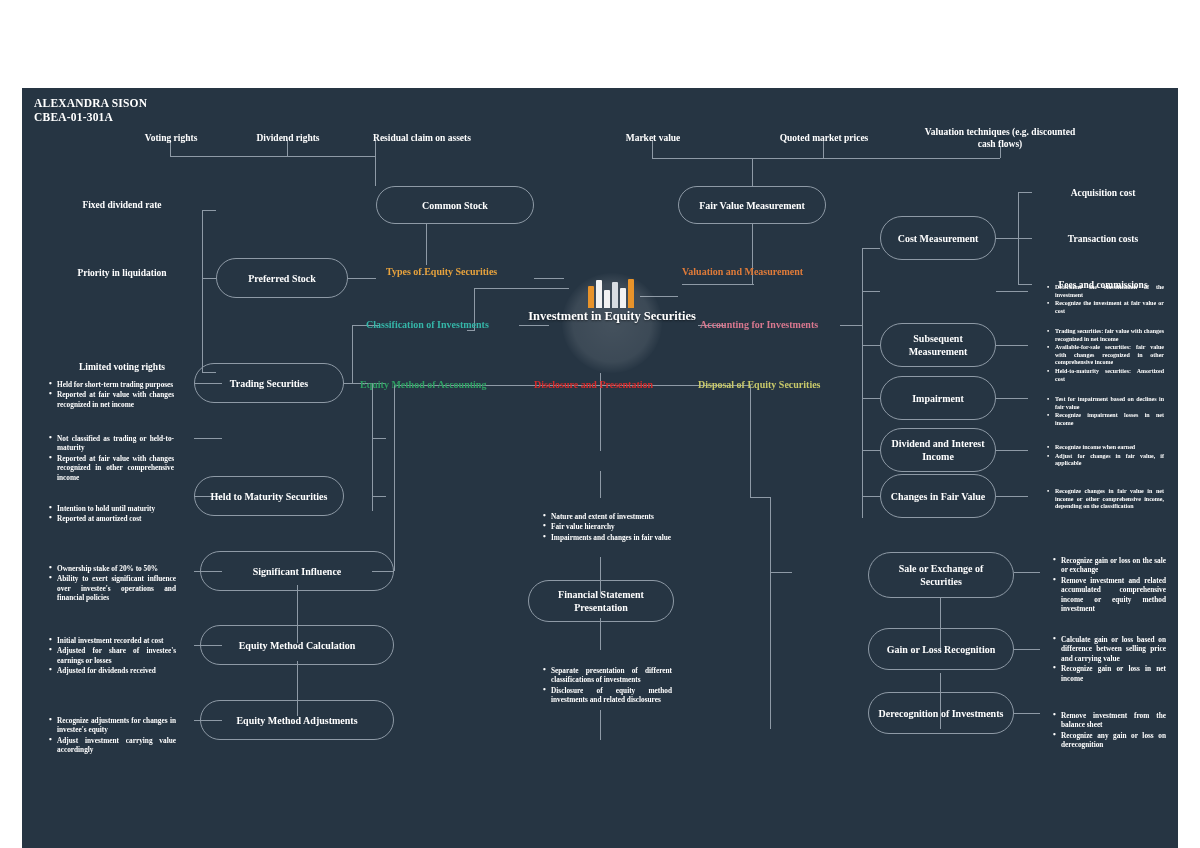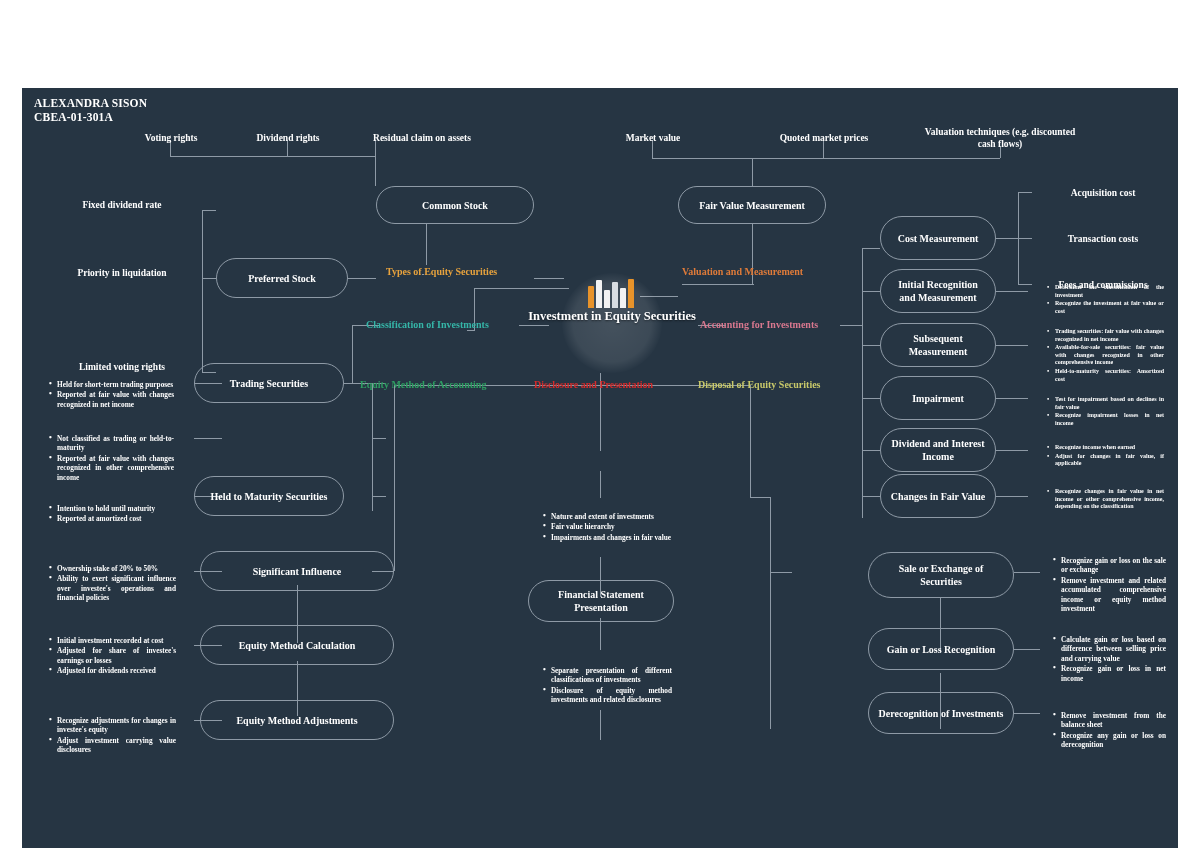--- a/index.html
+++ b/index.html
@@ -175,21 +175,20 @@
 
   <div class="t c" style="left:1006px;top:99px;width:150px;">Acquisition cost</div>
   <div class="t c" style="left:1006px;top:145px;width:150px;">Transaction costs</div>
   <div class="t c" style="left:1006px;top:191px;width:150px;">Fees and commissions</div>
 
   <div class="node" style="left:354px;top:98px;width:158px;height:38px;">Common Stock</div>
   <div class="node" style="left:194px;top:170px;width:132px;height:40px;">Preferred Stock</div>
   <div class="node" style="left:656px;top:98px;width:148px;height:38px;">Fair Value Measurement</div>
 
   <div class="node" style="left:858px;top:128px;width:116px;height:44px;">Cost Measurement</div>
-  <div class="node" style="left:858px;top:181px;width:116px;height:44px;">Initial Recognition and Measurement</div>
   <div class="node" style="left:858px;top:235px;width:116px;height:44px;">Subsequent Measurement</div>
   <div class="node" style="left:858px;top:288px;width:116px;height:44px;">Impairment</div>
   <div class="node" style="left:858px;top:340px;width:116px;height:44px;">Dividend and Interest Income</div>
   <div class="node" style="left:858px;top:386px;width:116px;height:44px;">Changes in Fair Value</div>
 
   <div class="node" style="left:172px;top:275px;width:150px;height:40px;">Trading Securities</div>
   <div class="node" style="left:172px;top:388px;width:150px;height:40px;text-align:right;">Held to Maturity Securities</div>
 
   <div class="node" style="left:178px;top:463px;width:194px;height:40px;">Significant Influence</div>
   <div class="node" style="left:178px;top:537px;width:194px;height:40px;">Equity Method Calculation</div>
@@ -247,21 +246,21 @@
   <div class="bul" style="left:10px;top:532px;width:160px;">
     <ul>
       <li>Initial investment recorded at cost</li>
       <li>Adjusted for share of investee's earnings or losses</li>
       <li>Adjusted for dividends received</li>
     </ul>
   </div>
   <div class="bul" style="left:10px;top:612px;width:160px;">
     <ul>
       <li>Recognize adjustments for changes in investee's equity</li>
-      <li>Adjust investment carrying value disclosures</li>
+      <li>Adjust investment carrying value accordingly</li>
     </ul>
   </div>
 
   <div class="bul" style="left:504px;top:408px;width:162px;">
     <ul>
       <li>Nature and extent of investments</li>
       <li>Fair value hierarchy</li>
       <li>Impairments and changes in fair value</li>
     </ul>
   </div>

